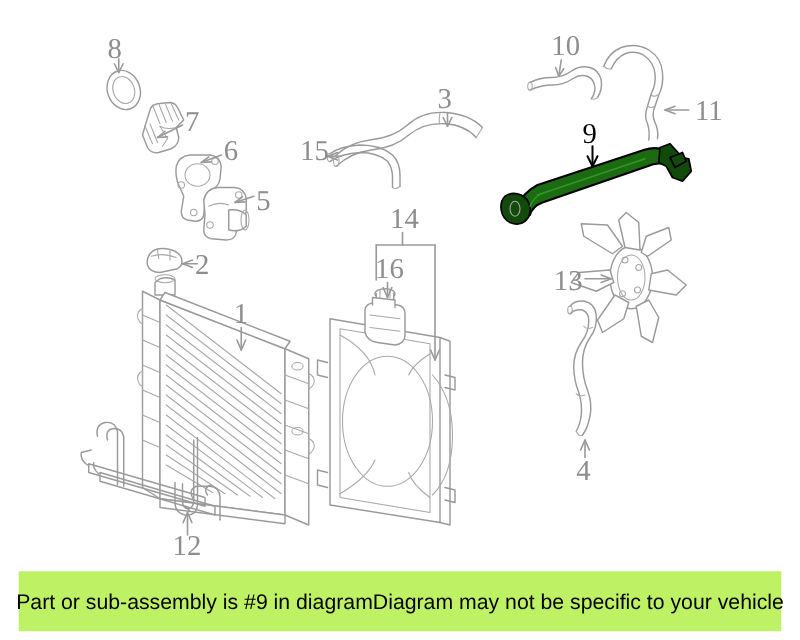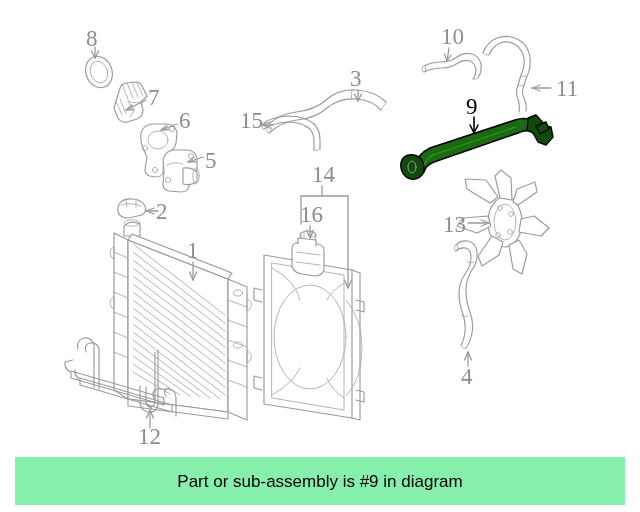--- a/index.html
+++ b/index.html
@@ -89,21 +89,21 @@
     font-family: "Liberation Serif", serif;
     font-size: 23px;
     fill: #000000;
   }
   #footer-banner {
     position: absolute;
     left: 15px;
     top: 457px;
     width: 610px;
     height: 48px;
-    background: #86efac;
+    background: #bef264;
     display: flex;
     align-items: center;
     justify-content: center;
   }
   .banner-line {
     font-family: "Liberation Sans", sans-serif;
     font-size: 17px;
     color: #000000;
     line-height: 21px;
     white-space: nowrap;
@@ -403,13 +403,14 @@
     <text class="label-num" x="138" y="444">12</text>
     <text class="label-num" x="312" y="182">14</text>
     <text class="label-num" x="300" y="222">16</text>
     <text class="label-num" x="443" y="232">13</text>
     <text class="label-num" x="461" y="384">4</text>
   </svg>
 </div>
 
 <div id="footer-banner">
   <div class="banner-line">Part or sub-assembly is #9 in diagram</div>
+  <div class="banner-line">Diagram may not be specific to your vehicle</div>
 </div>
 
 </body></html>

